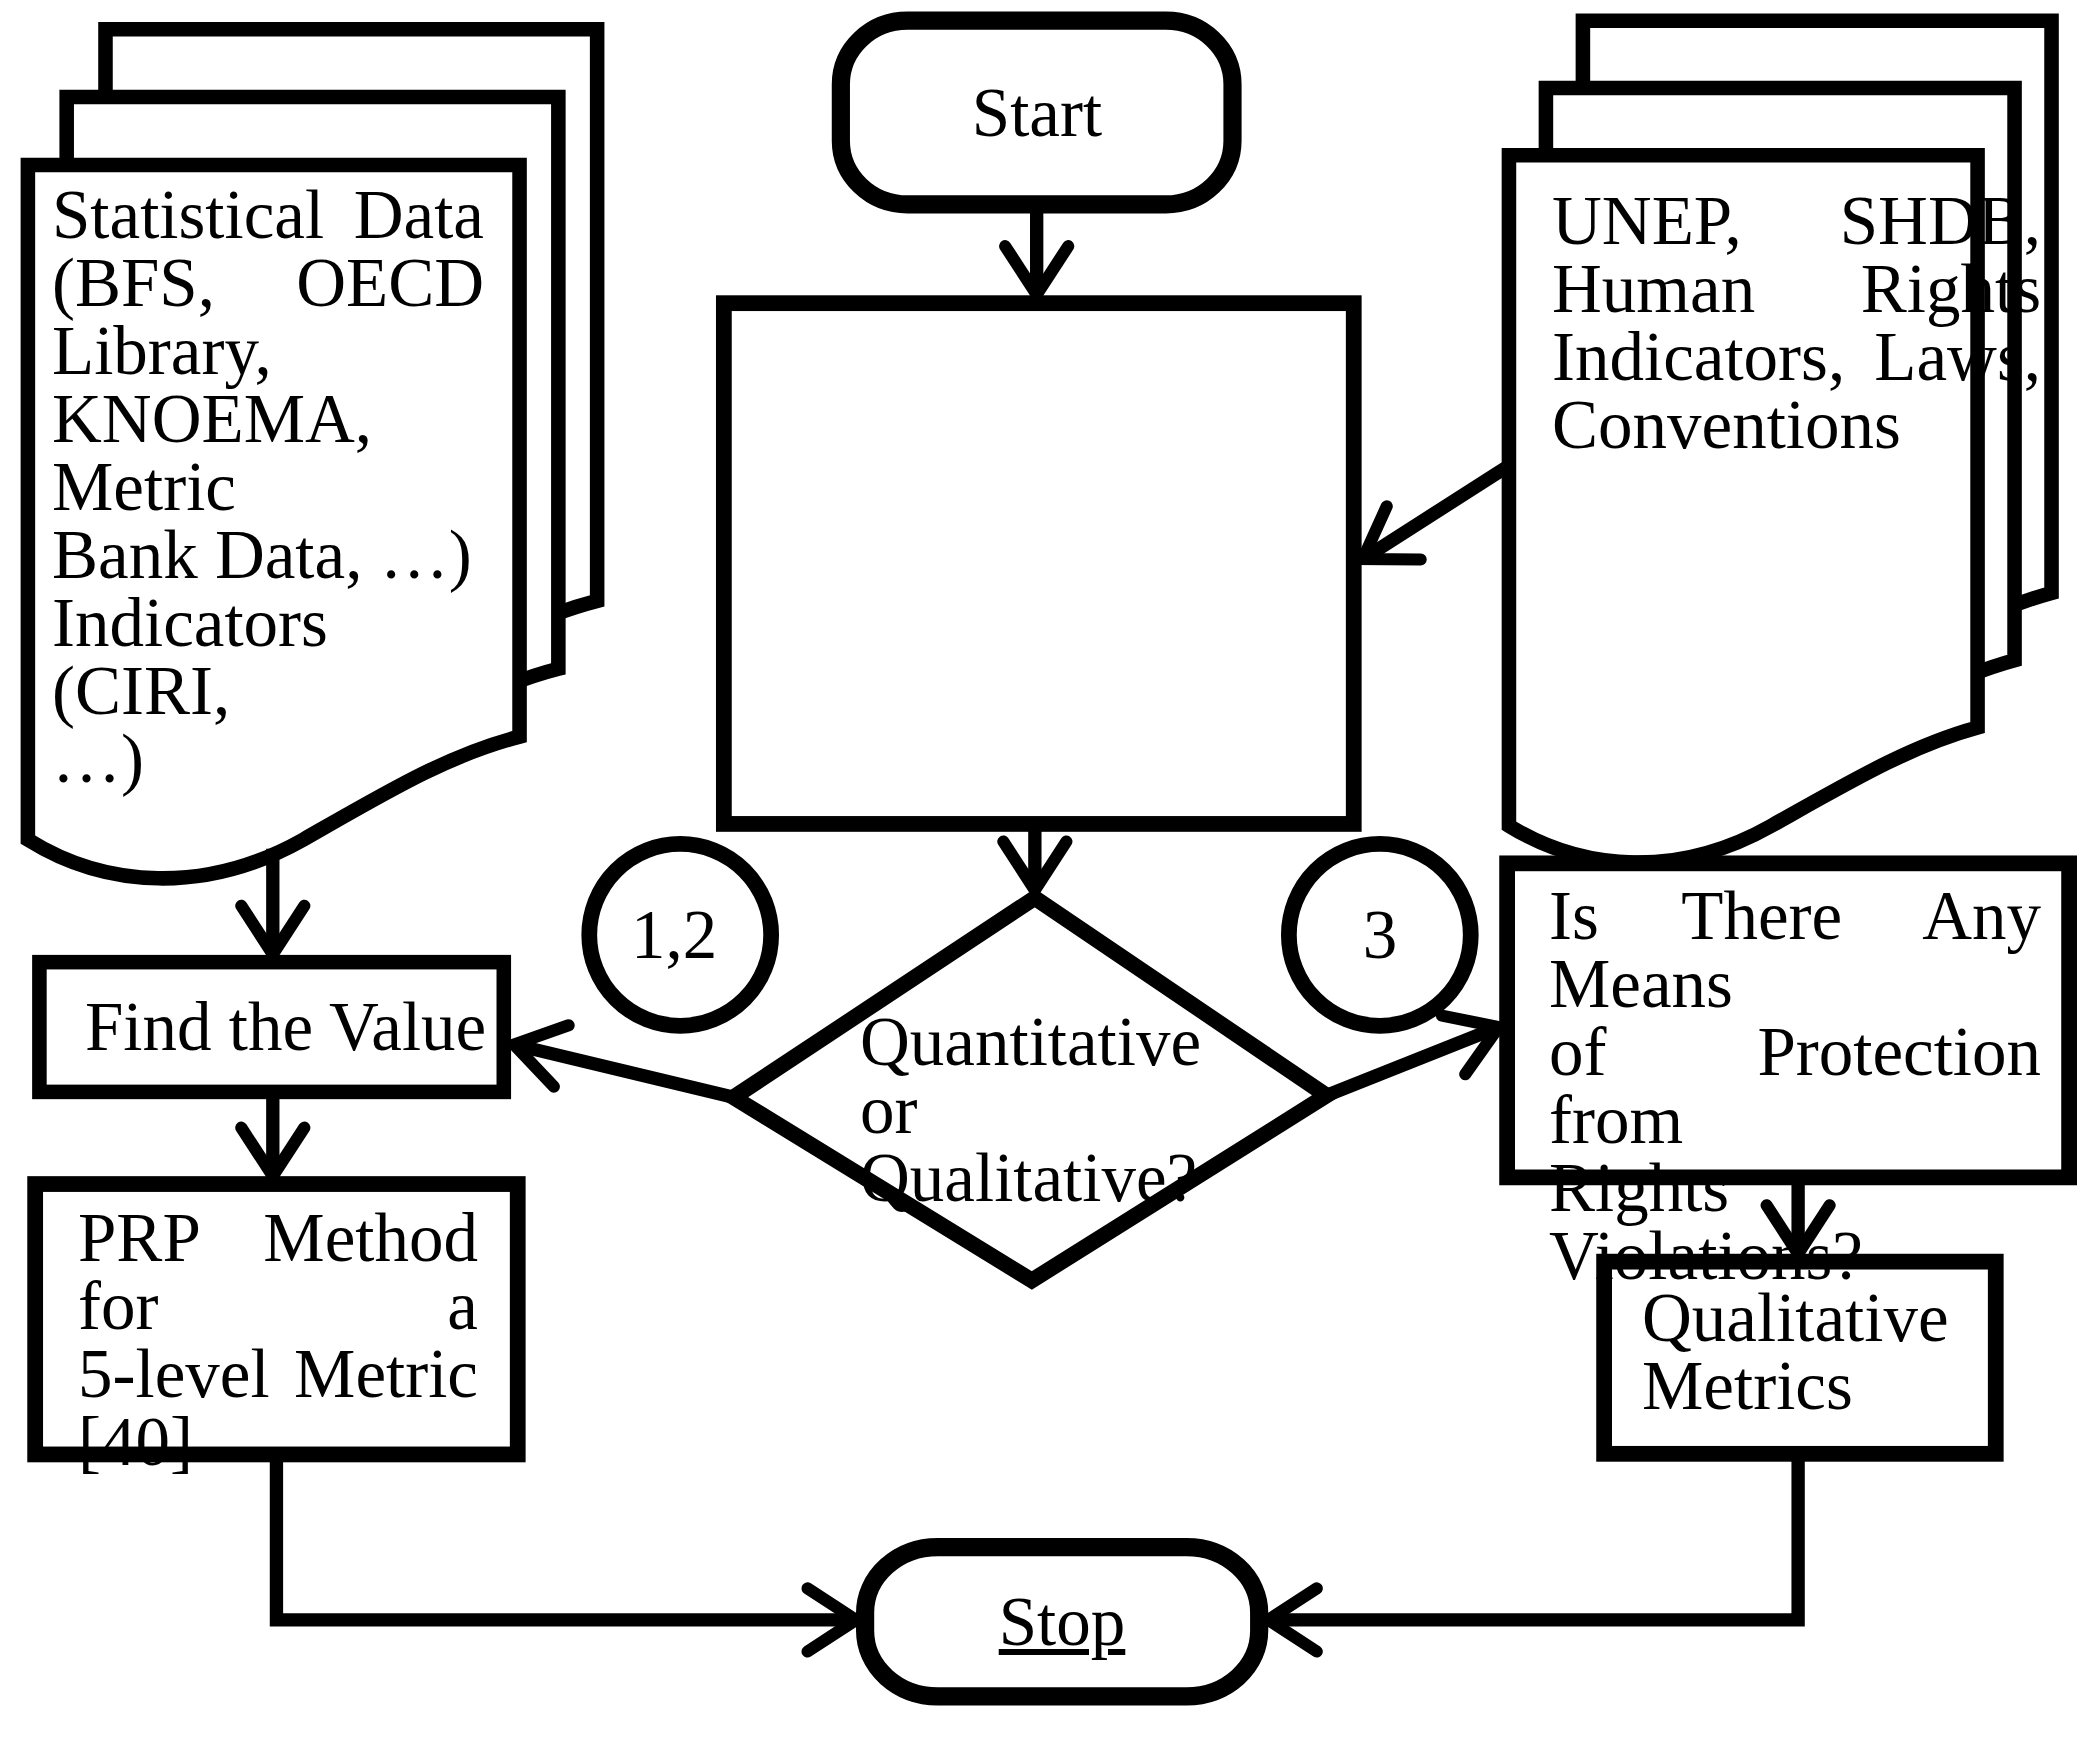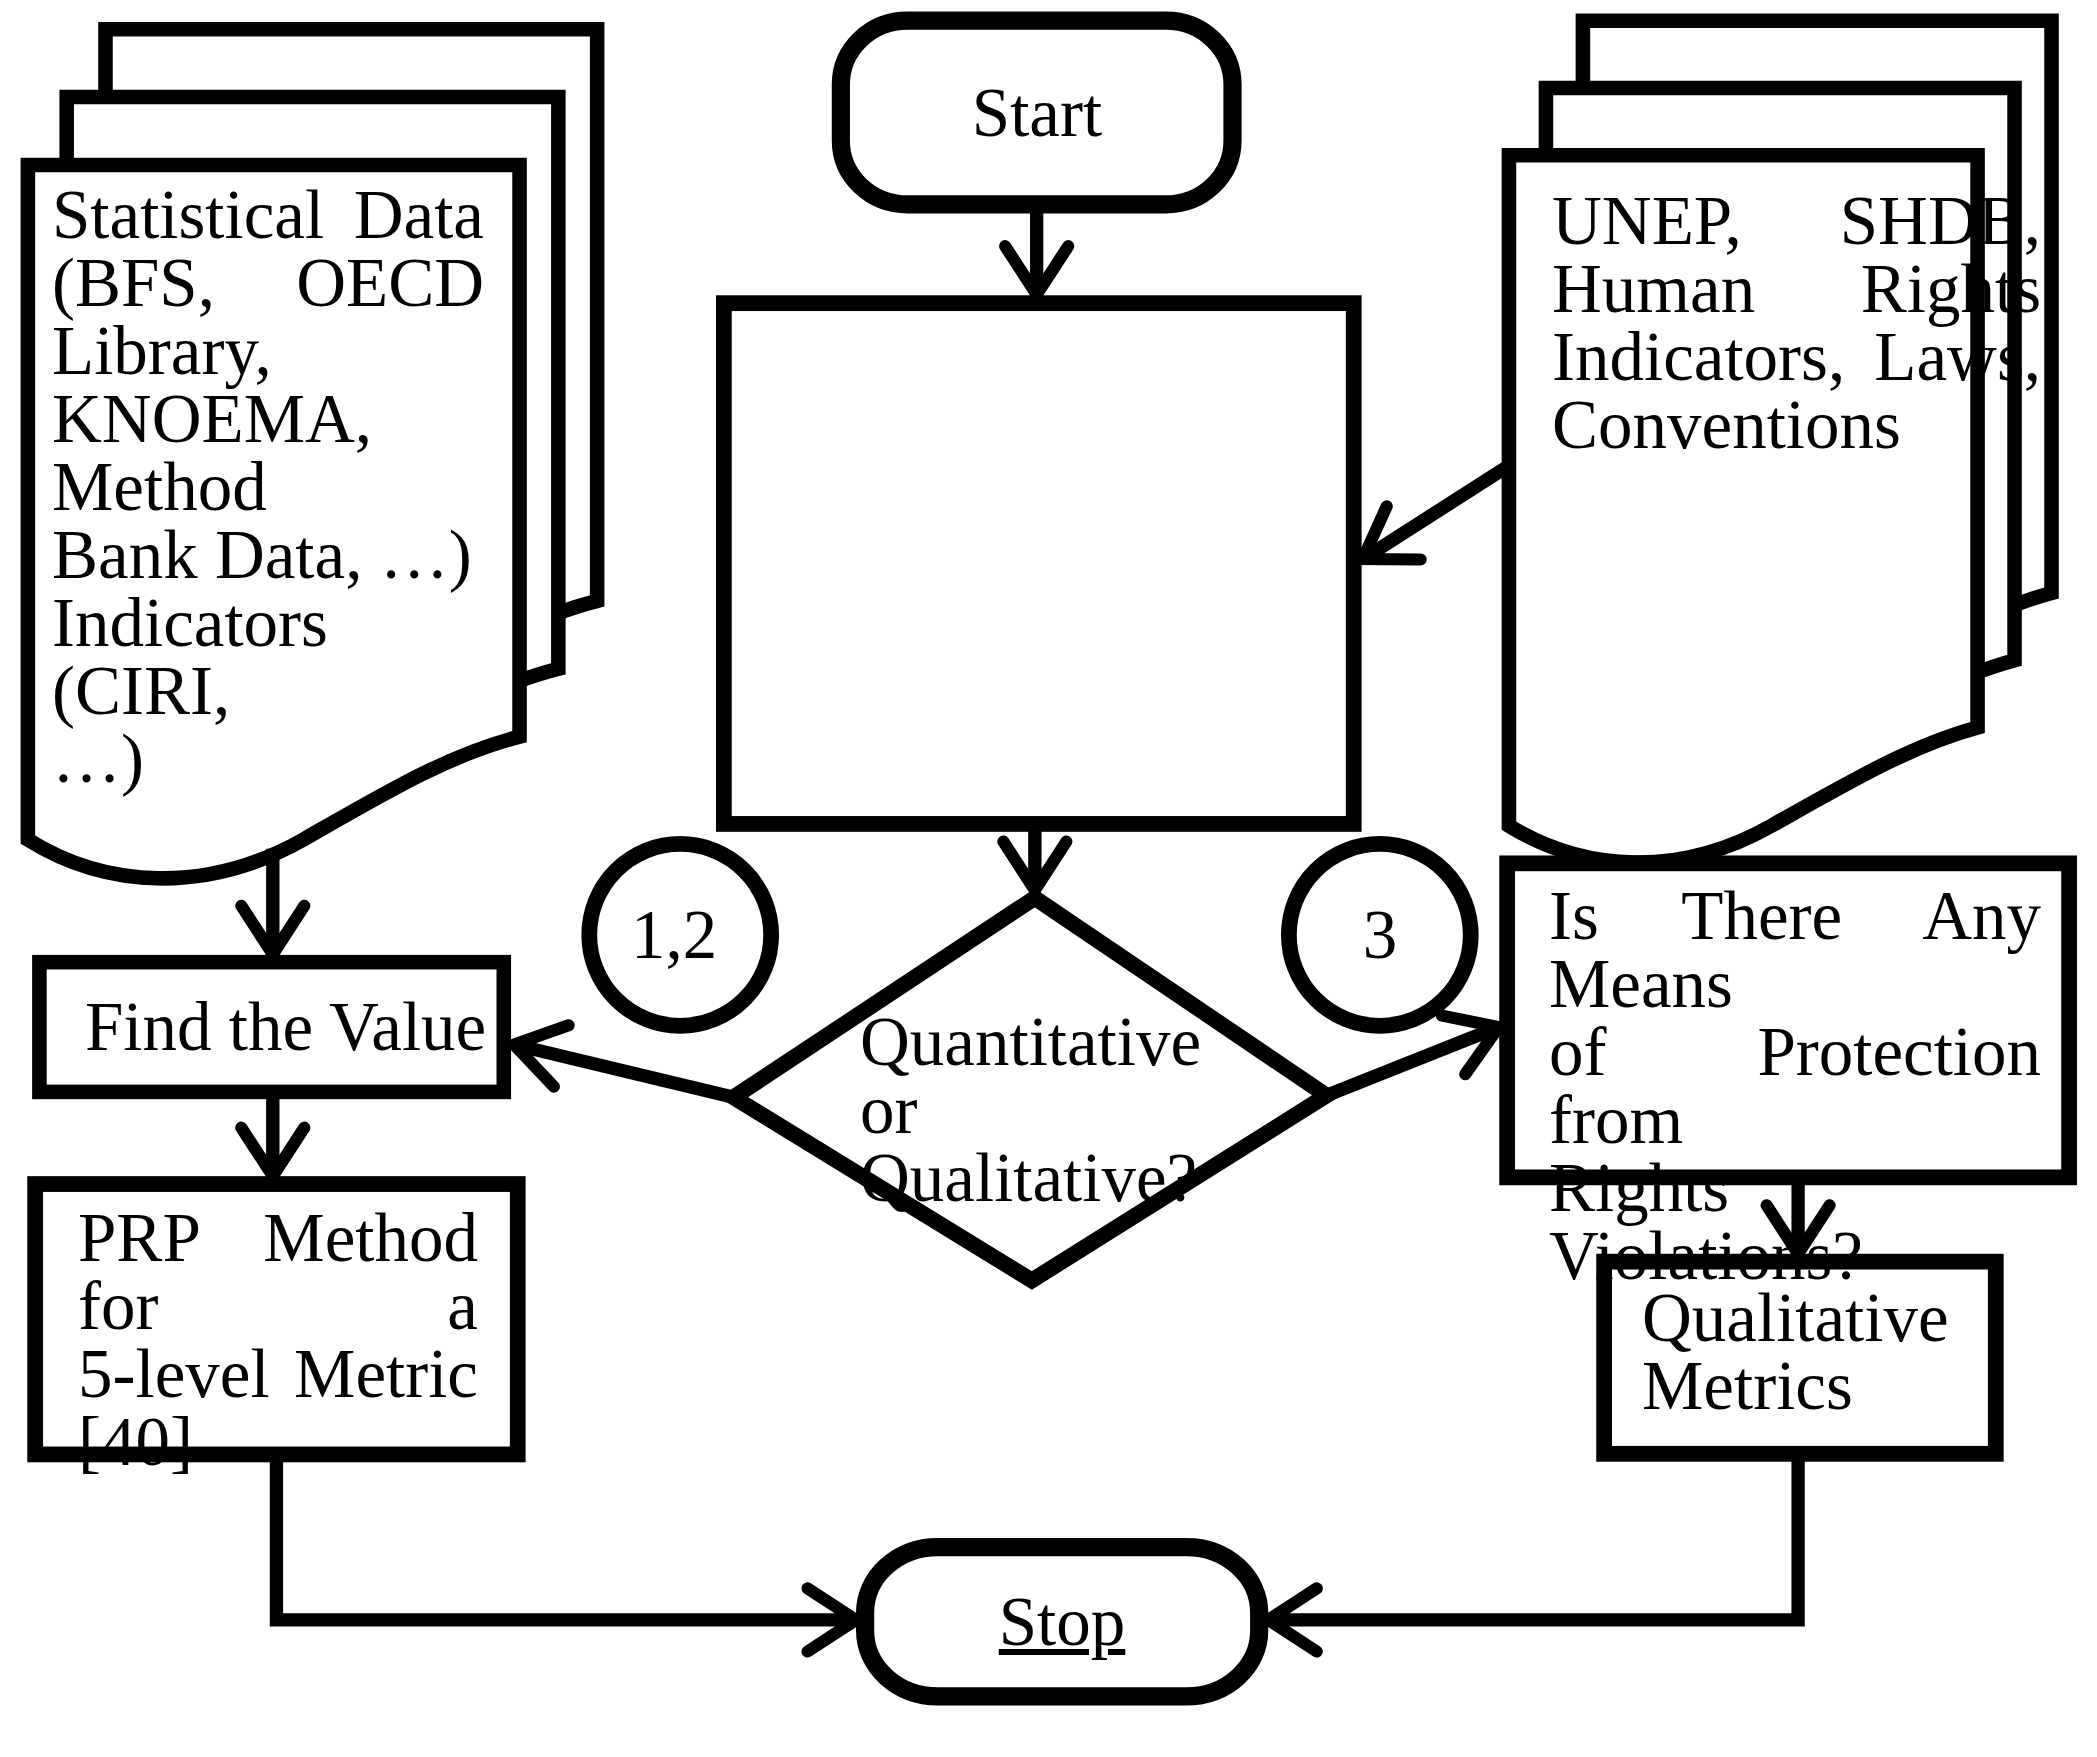--- a/index.html
+++ b/index.html
@@ -75,21 +75,21 @@
 
     <polygon points="1707,1481 2188,1807 1702,2112 1210,1810" fill="#fff" stroke="#000" stroke-width="26"></polygon>
     <circle cx="1122" cy="1542" r="150" fill="#fff" stroke="#000" stroke-width="26"></circle>
     <circle cx="2276" cy="1542" r="150" fill="#fff" stroke="#000" stroke-width="26"></circle>
   </svg>
 
   <div class="txt" style="left:52px;top:181px;width:432px;">
       <div class="line jl">Statistical Data</div>
       <div class="line jl">(BFS, OECD</div>
       <div class="line jl">Library,</div>
-      <div class="line jl">KNOEMA, Method</div>
+      <div class="line jl">KNOEMA, Metric</div>
       <div class="line ll">Bank Data, …)</div>
       <div class="line jl">Indicators (CIRI,</div>
       <div class="line ll">…)</div>
     </div>
 
   <div class="txt center-label" style="left:841px;top:20.6px;width:392px;height:184px;">Start</div>
 
   <div class="txt" style="left:1552px;top:175px;width:489px;margin-top:12px;">
       <div class="line jl">UNEP, SHDB,</div>
       <div class="line jl">Human Rights</div>

